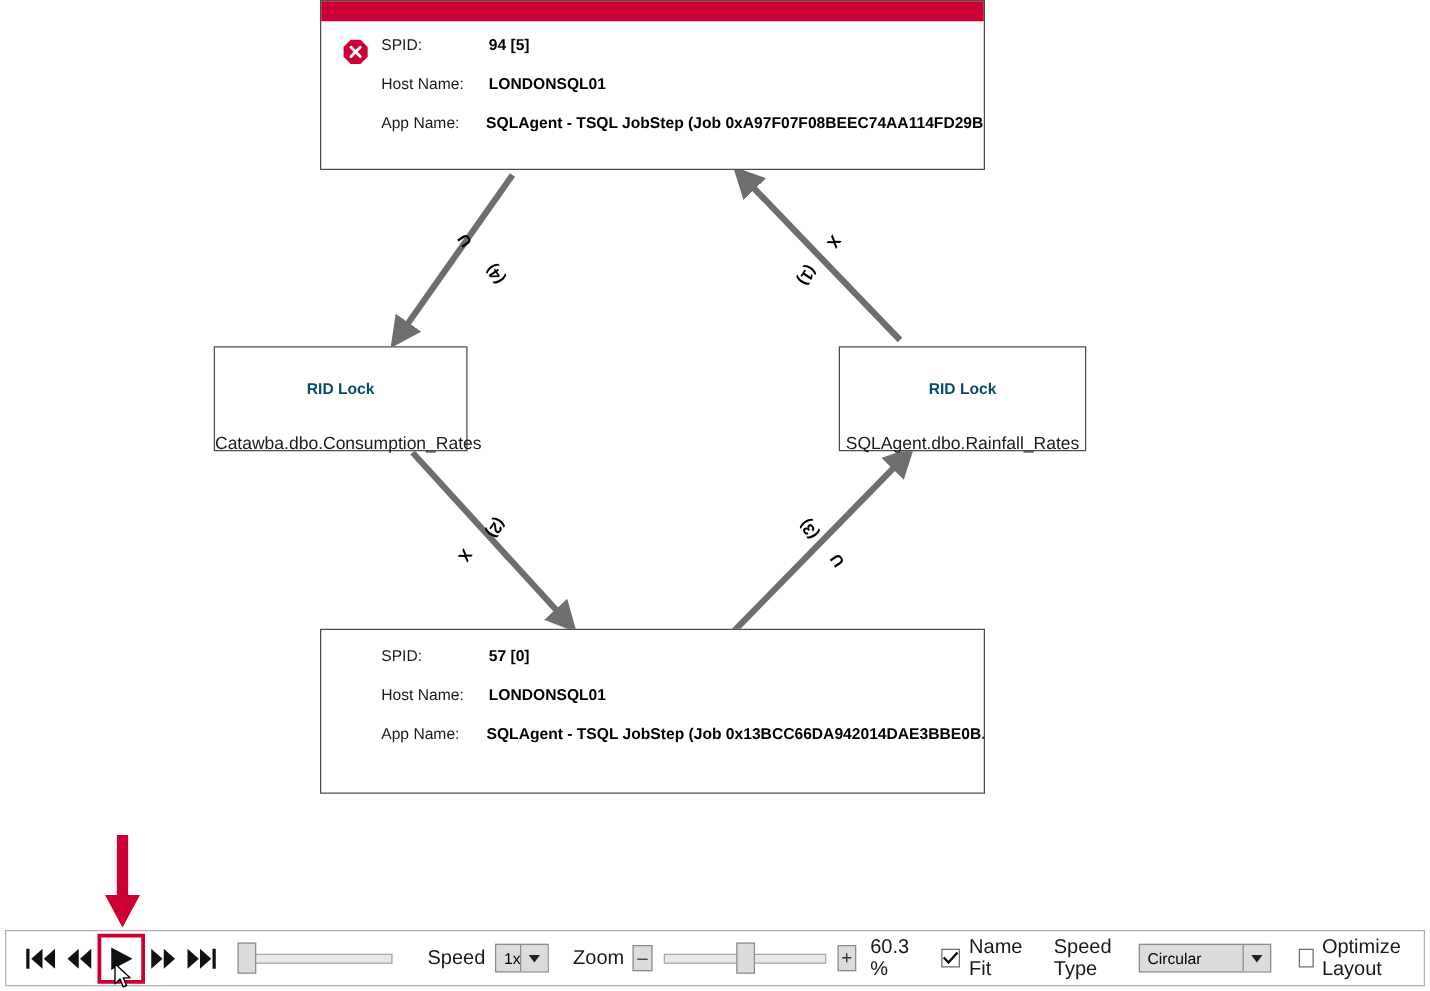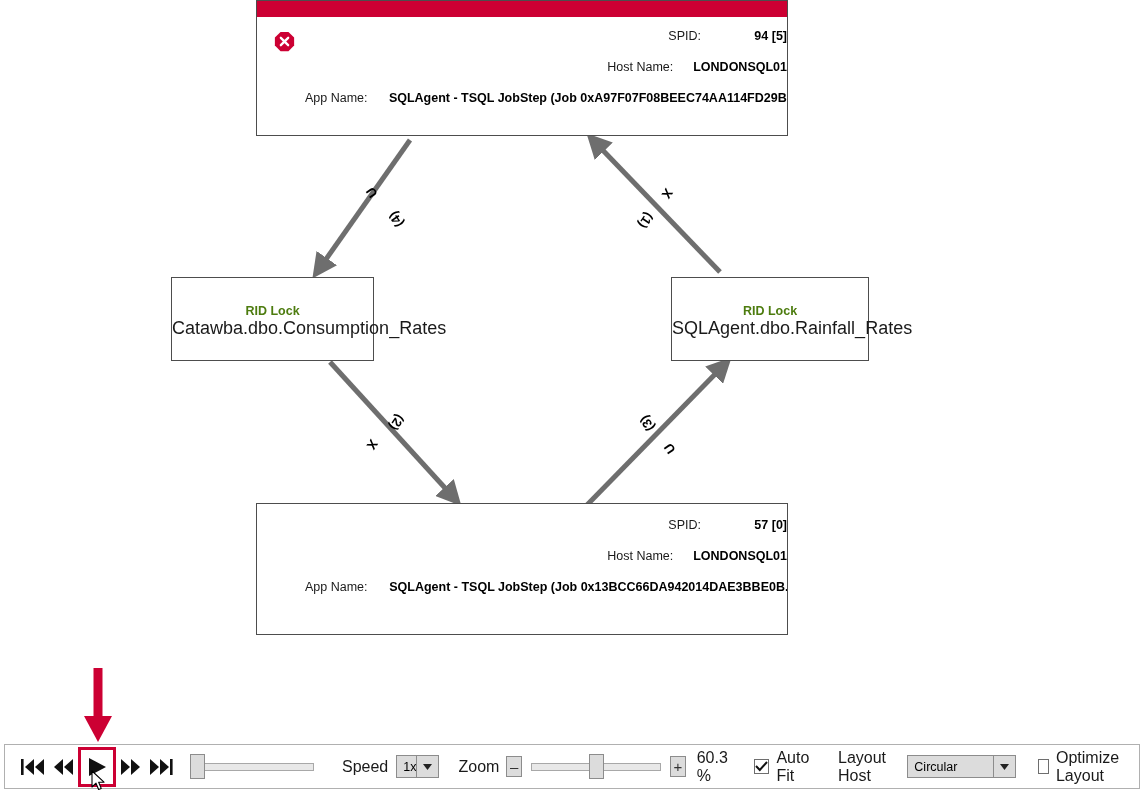--- a/index.html
+++ b/index.html
@@ -45,21 +45,20 @@
     background: #cc0033;
   }
   .spid-body {
     position: relative;
     padding: 12px 0 0 0;
   }
   .spid-row {
     display: flex;
     align-items: baseline;
     height: 31px;
-    justify-content: flex-end;
   }
   .spid-label {
     width: 86px;
     margin-left: 48px;
     font-size: 12.5px;
     color: #1a1a1a;
     font-weight: normal;
   }
   .spid-value {
     font-size: 12.5px;
@@ -81,25 +80,25 @@
     position: absolute;
     box-sizing: border-box;
     background: #ffffff;
     border: 1px solid #4d4d4d;
     text-align: center;
   }
   .lock-title {
     margin-top: 26px;
     font-size: 12.5px;
     font-weight: bold;
-    color: #4d7c0f;
+    color: #0c4a6e;
   }
   .lock-sub {
-    margin-top: 0;
-    font-size: 18px;
+    margin-top: 28px;
+    font-size: 14px;
     color: #1a1a1a;
   }
 
   
   .edge-label {
     position: absolute;
     font-size: 13px;
     font-weight: bold;
     color: #000;
     white-space: nowrap;
@@ -377,23 +376,23 @@
   <div class="sq-btn" style="margin-left:9px;">
     <span>+</span>
   </div>
   <div class="tb-label" style="margin-left:11px;">60.3 %</div>
 
   <div class="chk" style="margin-left:22px;">
     <svg width="13" height="11" viewBox="0 0 13 11">
       <path d="M1,5 L4.8,9 L12,1" stroke="#111" stroke-width="2" fill="none"></path>
     </svg>
   </div>
-  <div class="tb-label" style="margin-left:7px;">Auto Fit</div>
-
-  <div class="tb-label" style="margin-left:22px;">Layout Host</div>
+  <div class="tb-label" style="margin-left:7px;">Name Fit</div>
+
+  <div class="tb-label" style="margin-left:22px;">Speed Type</div>
   <div class="combo" style="margin-left:8px;width:150px;">
     <div class="combo-value">Circular</div>
     <div class="combo-btn">
       <svg width="9" height="6" viewBox="0 0 9 6">
           <path d="M0,0 L9,0 L4.5,6 z" fill="#222"></path>
         </svg>
     </div>
   </div>
 
   <div class="chk" style="margin-left:22px;"></div>

